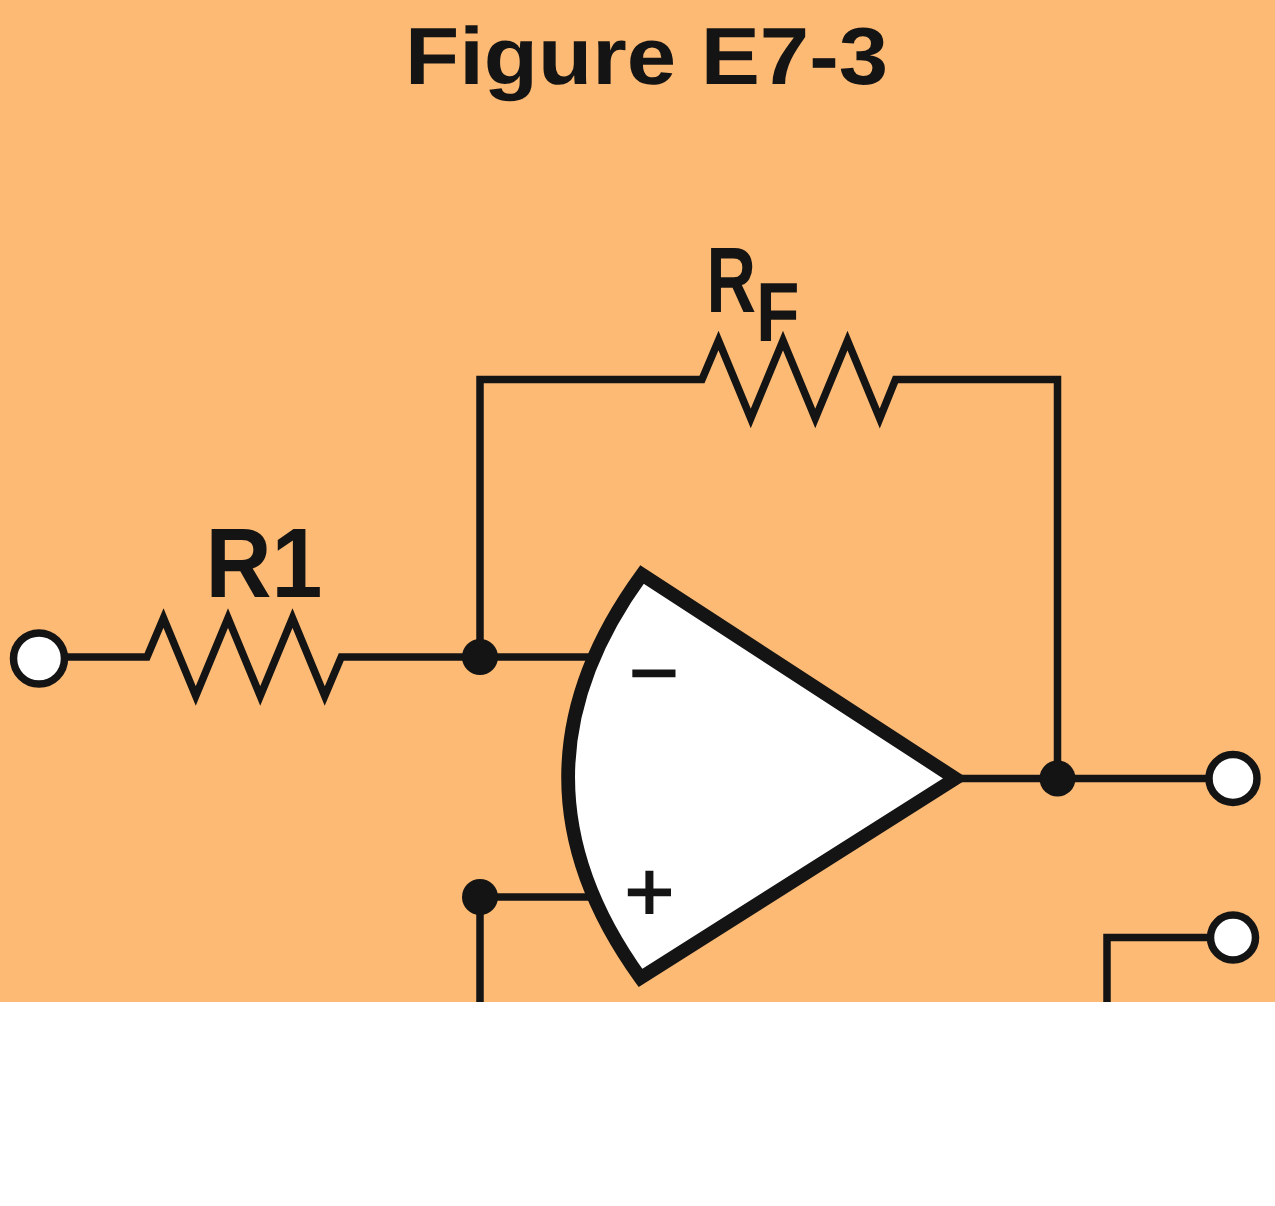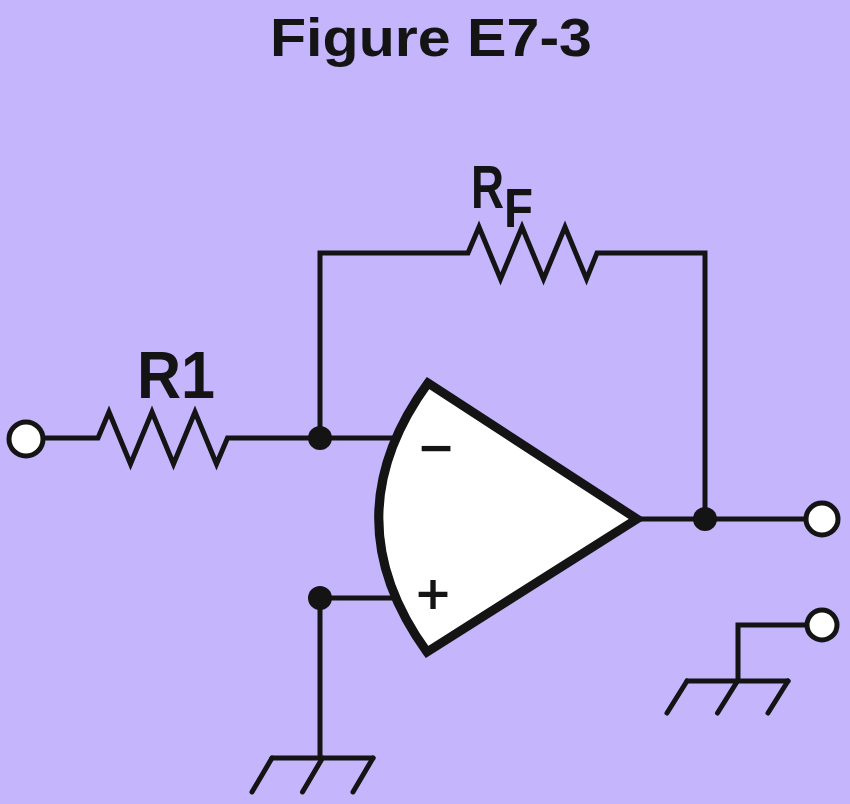--- a/index.html
+++ b/index.html
@@ -1,20 +1,20 @@
 <!DOCTYPE html>
 <html><head>
 <meta charset="utf-8">
 <style>
   html, body { margin: 0; padding: 0; background: #ffffff; }
   .stage {
     position: relative;
     width: 850px;
-    height: 804px;
-    background: #c4b5fd;
+    height: 668px;
+    background: #fdba74;
     overflow: hidden;
     font-family: "Liberation Sans", sans-serif;
   }
   .stage svg { position: absolute; left: 0; top: 0; }
   .fig-title {
     font-family: "Liberation Sans", sans-serif;
     font-weight: bold;
   }
   .ref-label {
     font-family: "Liberation Sans", sans-serif;

